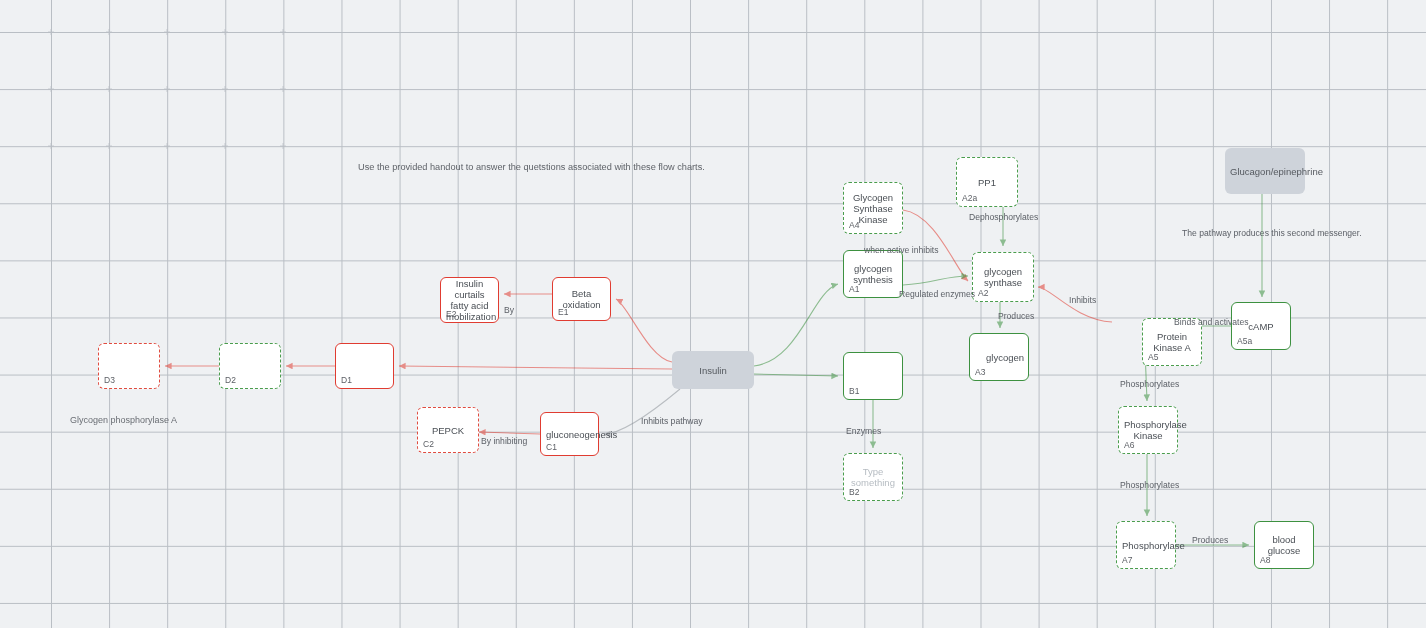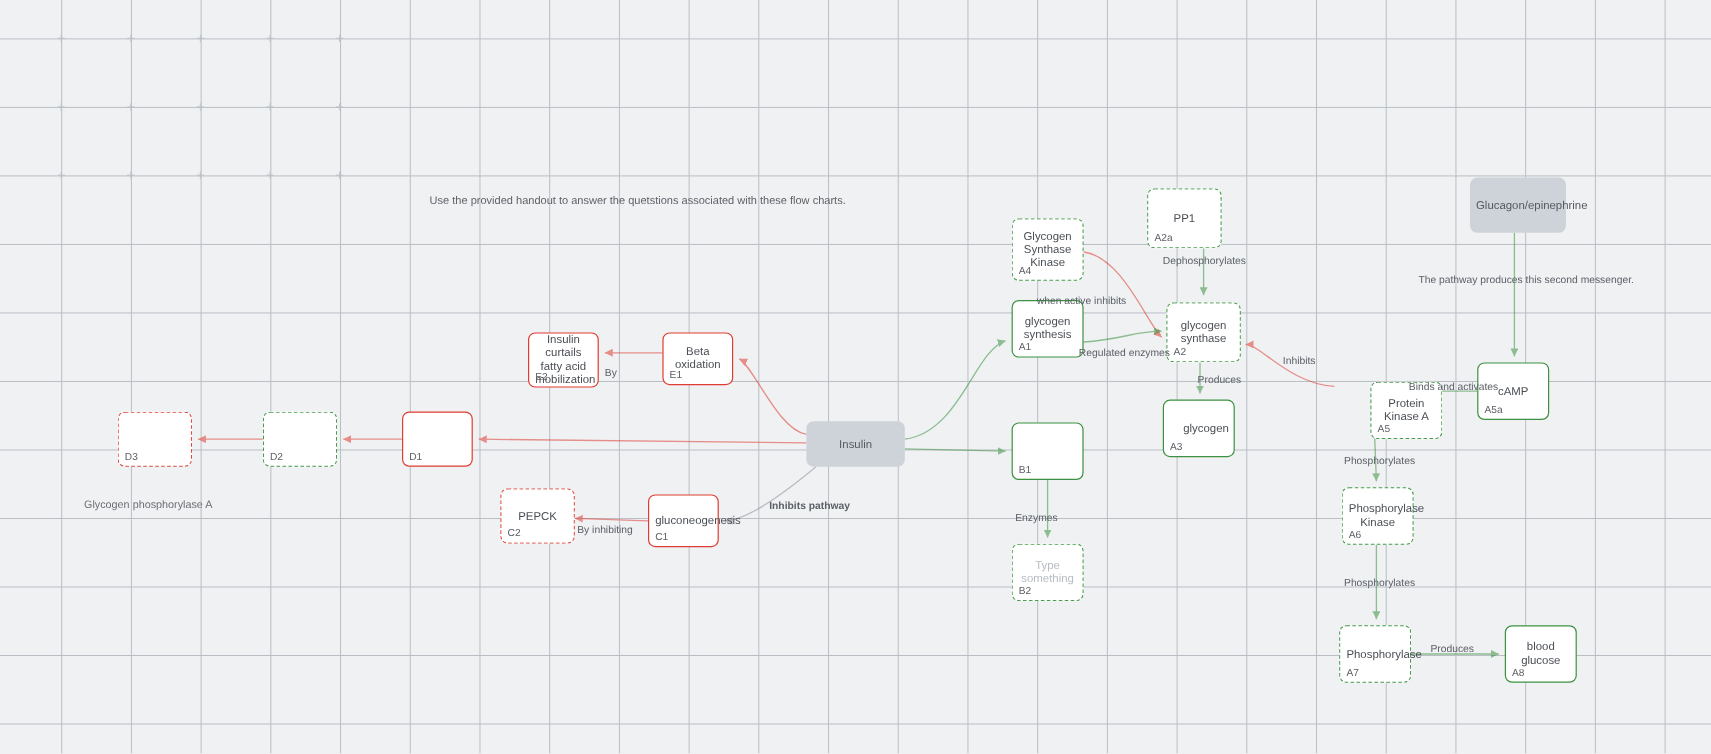--- a/index.html
+++ b/index.html
@@ -484,21 +484,21 @@
       <div class="edge-label" style="left: 969px; top: 212px;">Dephosphorylates</div>
       <div class="edge-label" style="left: 899px; top: 289px;">Regulated enzymes</div>
       <div class="edge-label" style="left: 998px; top: 311px;">Produces</div>
       <div class="edge-label" style="left: 1069px; top: 295px;">Inhibits</div>
       <div class="edge-label" style="left: 1182px; top: 228px;">The pathway produces this second messenger.</div>
       <div class="edge-label" style="left: 1174px; top: 317px;">Binds and activates</div>
       <div class="edge-label" style="left: 1120px; top: 379px;">Phosphorylates</div>
       <div class="edge-label" style="left: 1120px; top: 480px;">Phosphorylates</div>
       <div class="edge-label" style="left: 1192px; top: 535px;">Produces</div>
       <div class="edge-label" style="left: 846px; top: 426px;">Enzymes</div>
-      <div class="edge-label" style="left: 641px; top: 416px; font-weight: bold;">Inhibits pathway</div>
+      <div class="edge-label" style="left: 641px; top: 416px;">Inhibits pathway</div>
       <div class="edge-label" style="left: 481px; top: 436px;">By inhibiting</div>
       <div class="edge-label" style="left: 504px; top: 305px;">By</div>
     </div>
   <div id="free-texts-layer">
       <div class="free-text" style="left: 70px; top: 415px;">Glycogen phosphorylase A</div>
     </div>
 
 </div>
 
 </body></html>

